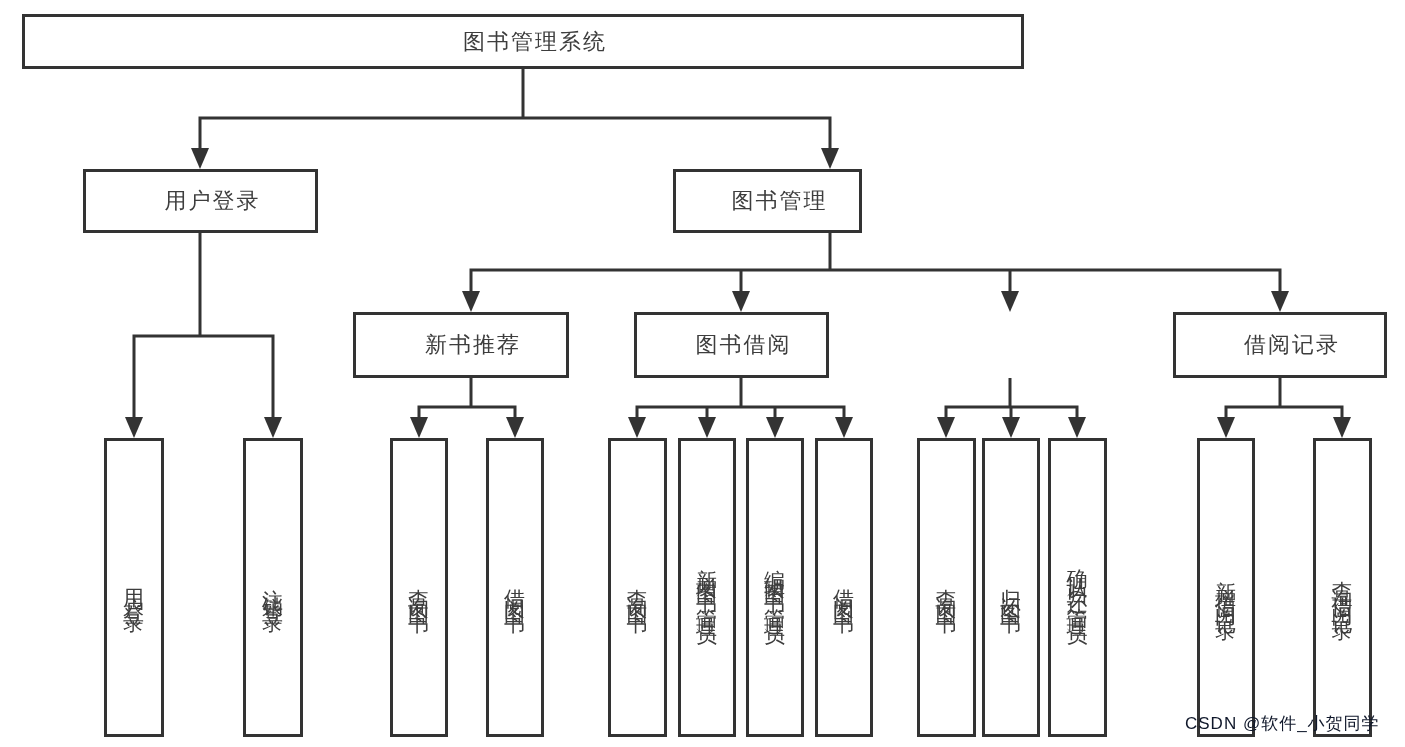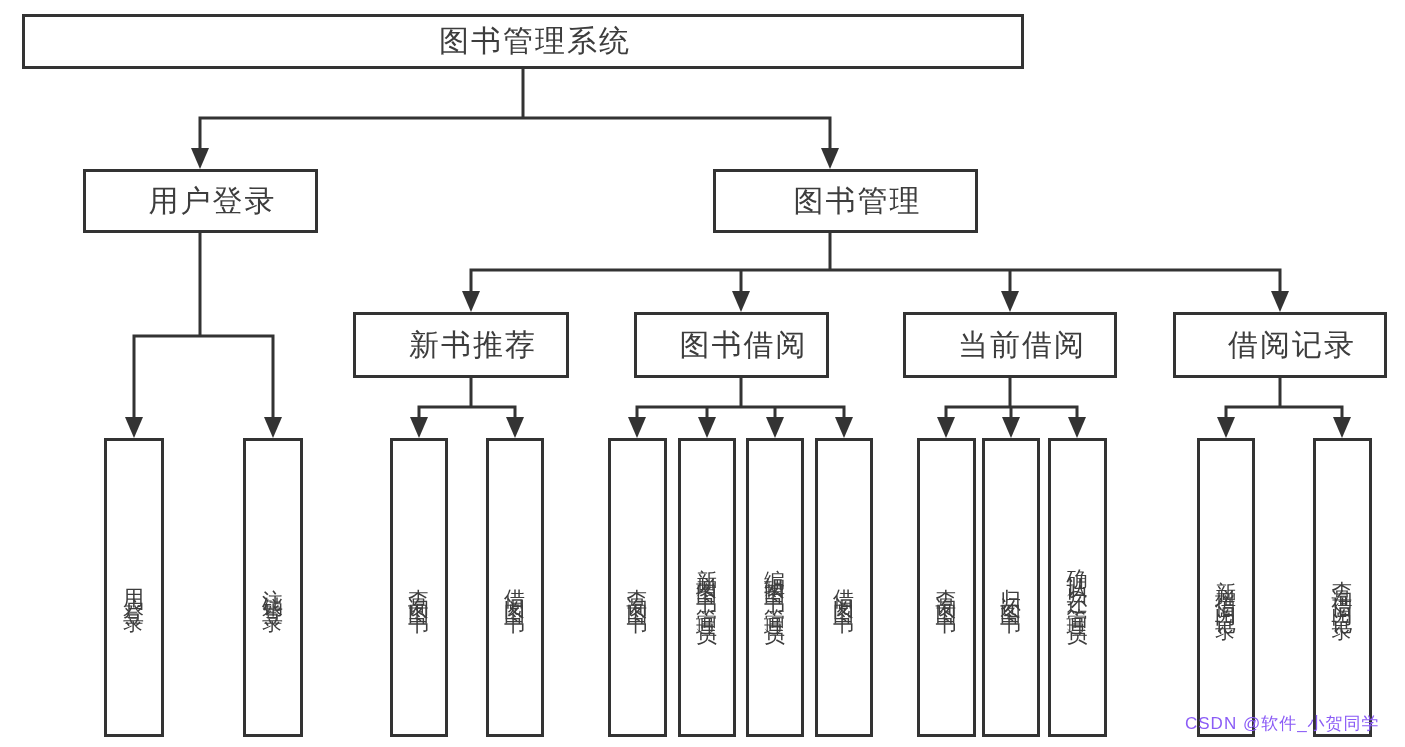--- a/index.html
+++ b/index.html
@@ -7,30 +7,30 @@
     position:relative; width:1405px; height:747px; background:#ffffff;
     font-family:"Liberation Sans","DejaVu Sans",sans-serif; overflow:hidden;
   }
   svg.connectors { position:absolute; left:0; top:0; width:1405px; height:747px; }
   .hbox, .vbox {
     position:absolute; box-sizing:border-box;
     border:3px solid #333333; background:#ffffff;
     display:flex; align-items:center; justify-content:center;
     color:#3d3d3d;
   }
-  .hbox { font-size:30px; letter-spacing:2px;padding-left:24px; }
+  .hbox { font-size:22px; letter-spacing:2px;padding-left:24px; }
   .vbox {
     top:438px; height:299px;
     writing-mode:vertical-rl; text-orientation:mixed;
     font-size:21px; letter-spacing:8px; line-height:1;
   }
   .vbox span, .hbox span { display:block; }
   .watermark {
     position:absolute; left:1185px; top:712px; z-index:5;
-    font-size:17px; color:#8b5cf6; letter-spacing:1px; white-space:nowrap;
+    font-size:17px; color:#0f172a; letter-spacing:1px; white-space:nowrap;
   }
 </style>
 </head>
 <body>
 
 <div class="canvas">
 
   <svg class="connectors" viewBox="0 0 1405 747" xmlns="http://www.w3.org/2000/svg" aria-hidden="true">
     <g stroke="#333333" stroke-width="3" fill="none" stroke-linejoin="miter">
 
@@ -86,32 +86,29 @@
     </g>
   </svg>
 
   <div class="hbox" style="left:22px;top:14px;width:1002px;height:55px">
     <span>图书管理系统</span>
   </div>
 
   <div class="hbox" style="left:83px;top:169px;width:235px;height:64px">
     <span>用户登录</span>
   </div>
-  <div class="hbox" style="left:713px;top:169px;width:265px;height:64px">
+  <div class="hbox" style="left:673px;top:169px;width:189px;height:64px">
     <span>图书管理</span>
   </div>
 
   <div class="hbox" style="left:353px;top:312px;width:216px;height:66px">
     <span>新书推荐</span>
   </div>
   <div class="hbox" style="left:634px;top:312px;width:195px;height:66px">
     <span>图书借阅</span>
-  </div>
-  <div class="hbox" style="left:903px;top:312px;width:214px;height:66px">
-    <span>当前借阅</span>
   </div>
   <div class="hbox" style="left:1173px;top:312px;width:214px;height:66px">
     <span>借阅记录</span>
   </div>
 
   <div class="vbox" style="left:104px;width:60px">
     <span>用户登录</span>
   </div>
   <div class="vbox" style="left:243px;width:60px">
     <span>注销登录</span>

